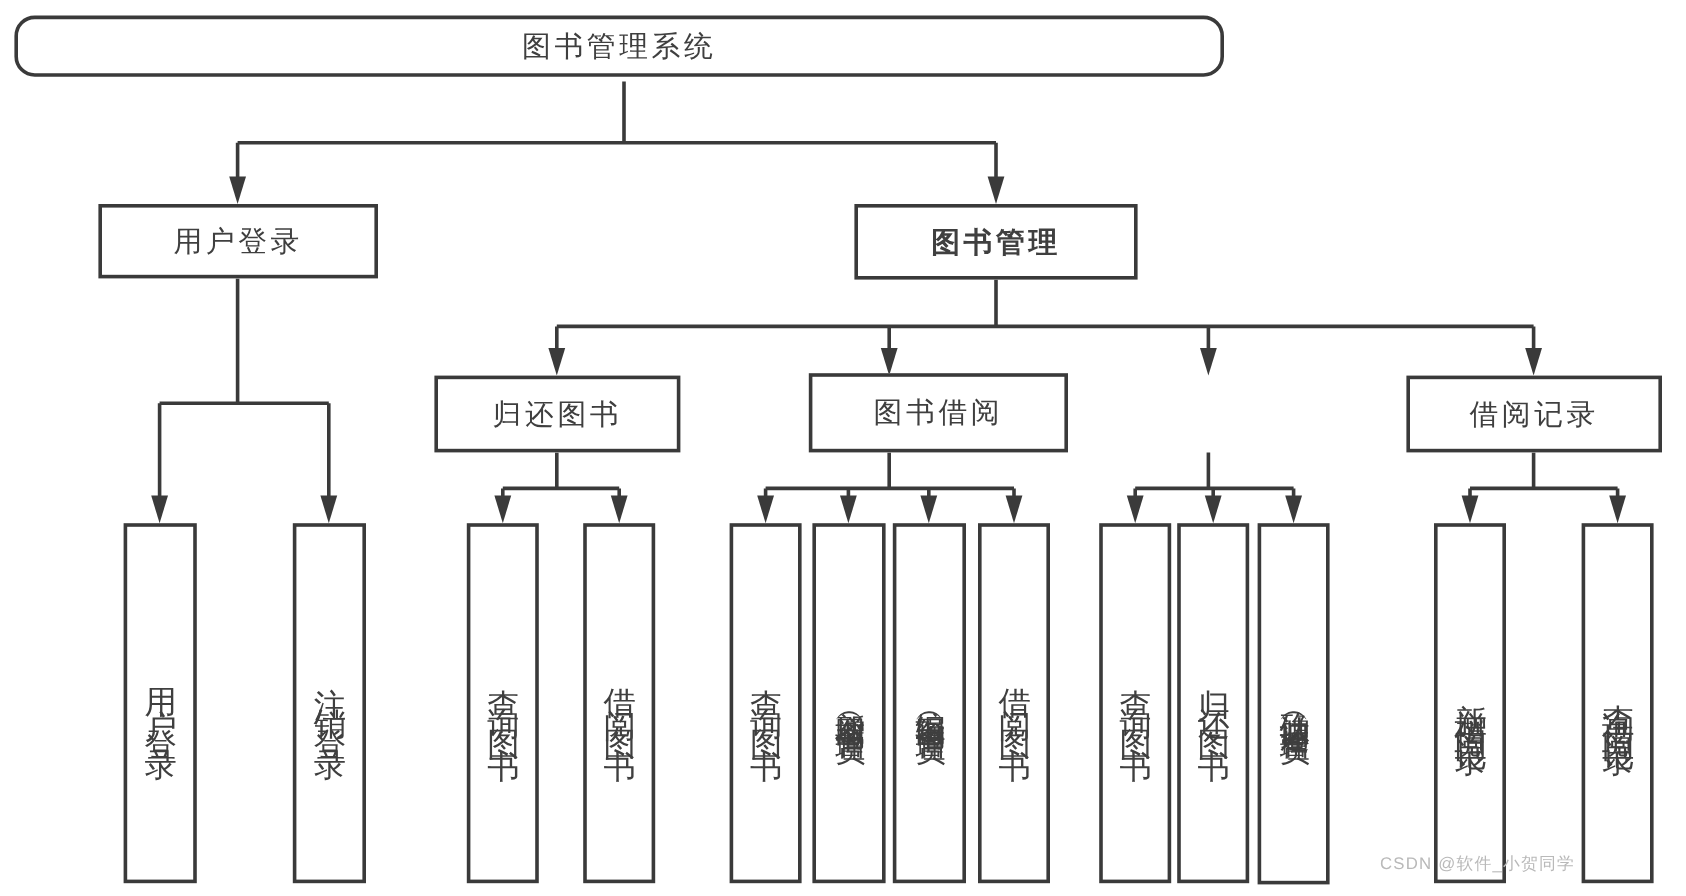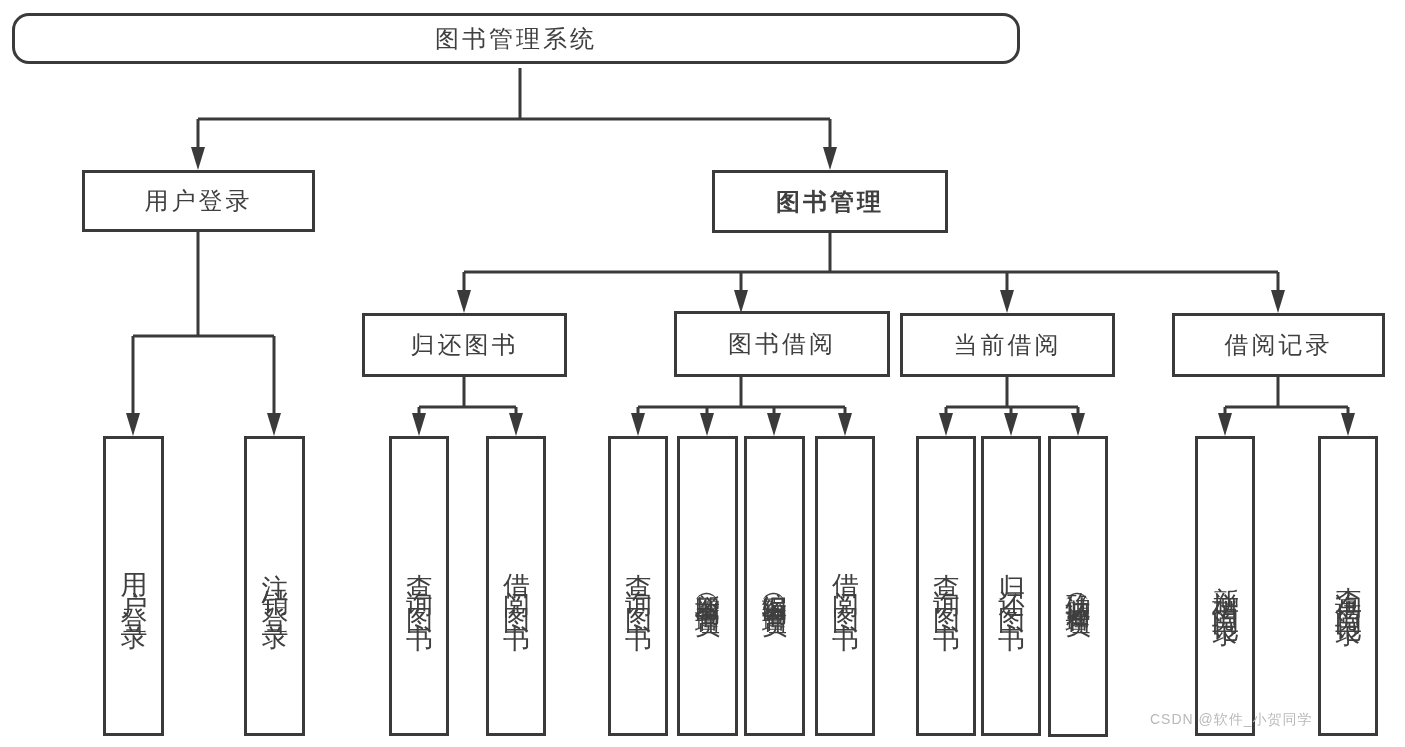--- a/index.html
+++ b/index.html
@@ -92,23 +92,20 @@
   <div class="hbox" style="left:712px; top:170px; width:236px; height:63px;font-weight:bold;">
     <span>图书管理</span>
   </div>
 
   <div class="hbox" style="left:362px; top:313px; width:205px; height:64px;">
     <span>归还图书</span>
   </div>
   <div class="hbox" style="left:630px; top:311px; width:216px; height:66px;margin-left:44px;">
     <span>图书借阅</span>
   </div>
-  <div class="hbox" style="left:900px; top:313px; width:215px; height:64px;">
-    <span>当前借阅</span>
-  </div>
   <div class="hbox" style="left:1172px; top:313px; width:213px; height:64px;">
     <span>借阅记录</span>
   </div>
 
   <div class="vbox" style="left:103px; top:436px; width:61px; height:300px;">
     <span>用户登录</span>
   </div>
   <div class="vbox" style="left:244px; top:436px; width:61px; height:300px;">
     <span>注销登录</span>
   </div>

